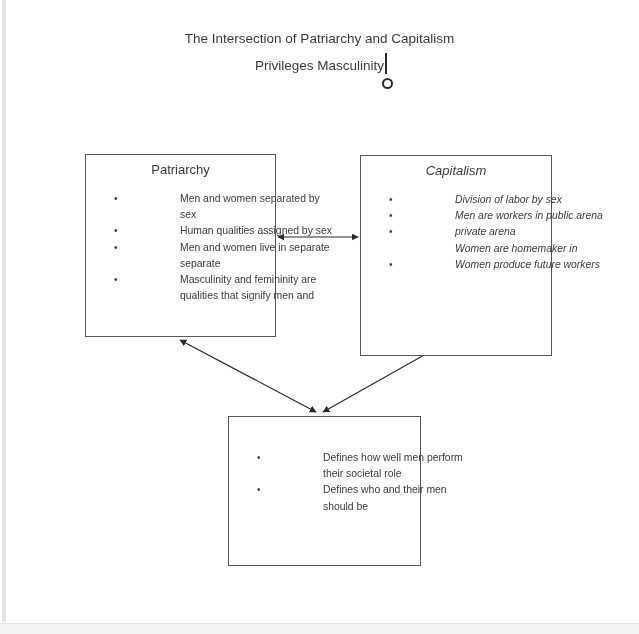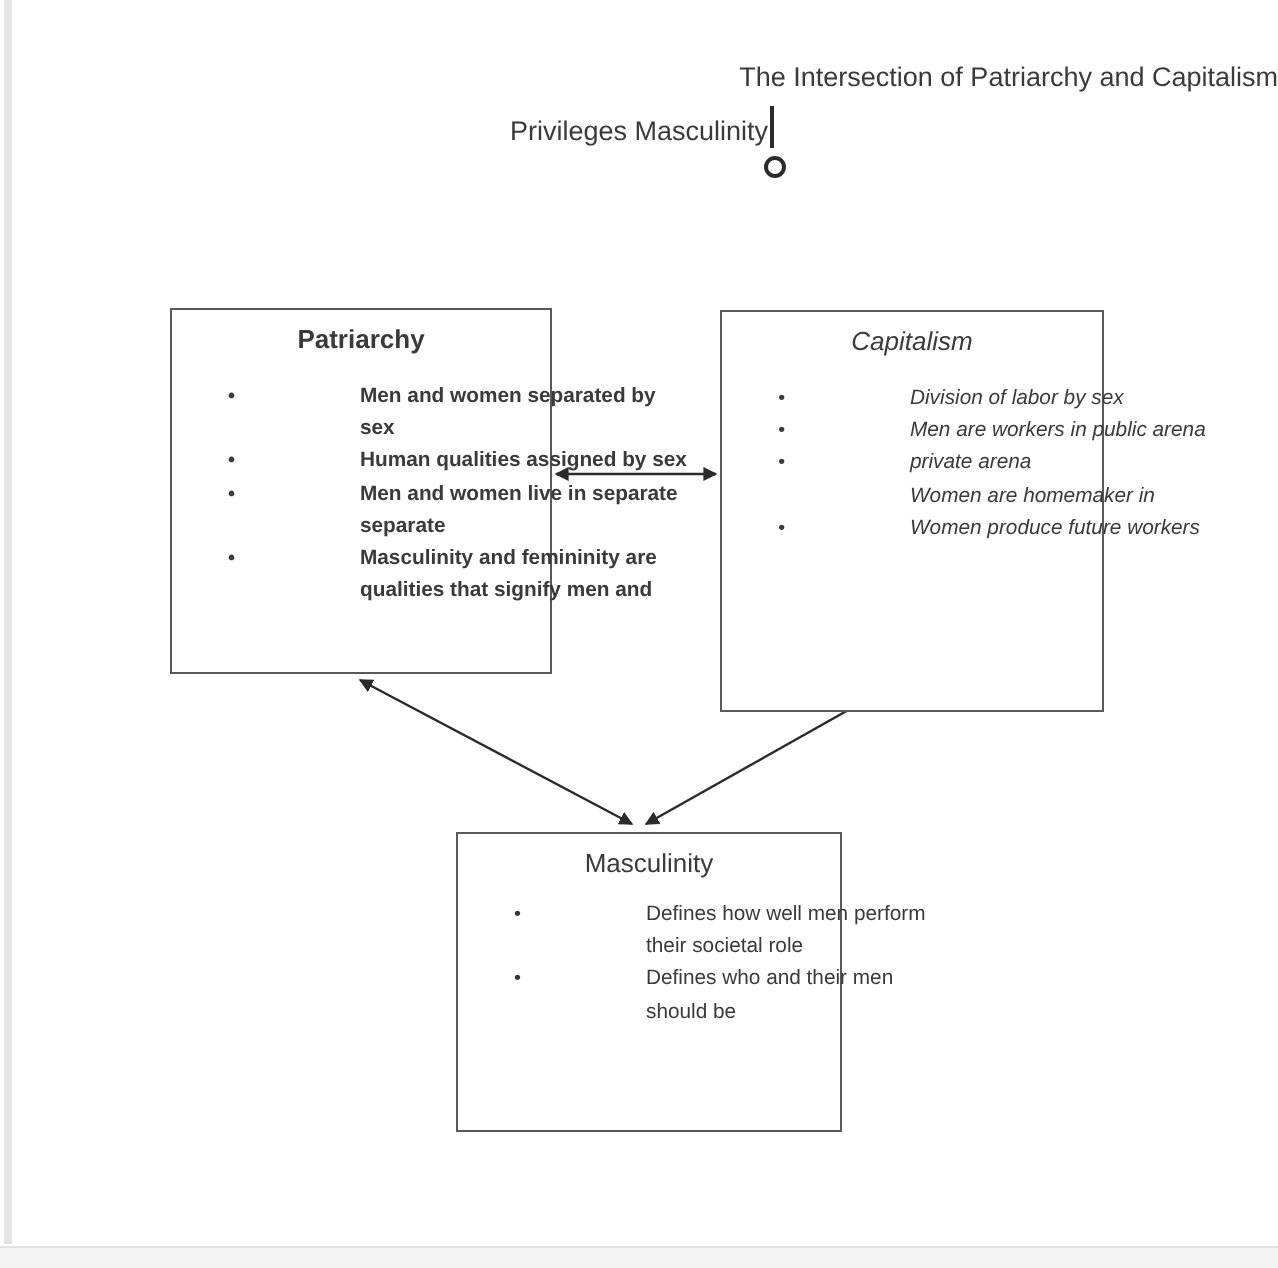--- a/index.html
+++ b/index.html
@@ -12,27 +12,27 @@
   html,body{margin:0;padding:0;background:#fff;}
   #canvas{
     position:relative;width:639px;height:634px;background:#ffffff;
     font-family:"Liberation Sans","DejaVu Sans",sans-serif;
     color:var(--ink);overflow:hidden;
   }
   .page-left-edge{position:absolute;left:2px;top:0;width:4px;height:622px;background:var(--edge);}
   .page-bottom-gap{position:absolute;left:0;bottom:0;width:639px;height:10px;background:var(--strip);border-top:1px solid #e2e2e2;}
 
   .doc-title{position:absolute;left:0;width:639px;text-align:center;font-size:13.5px;line-height:17px;color:var(--ink);}
-  #title1{top:30px;text-align:right;}
+  #title1{top:30px;}
   #title2{top:57px;}
   .text-caret{position:absolute;left:385px;top:53px;width:1.5px;height:21px;background:var(--arrow);}
   .caret-handle{position:absolute;left:382px;top:78px;width:11px;height:11px;border:2px solid var(--arrow);border-radius:50%;background:#fff;box-sizing:border-box;}
 
   .node{position:absolute;border:1px solid var(--border);background:#fff;box-sizing:border-box;}
-  #box-patriarchy{left:85px;top:154px;width:191px;height:183px;font-weight:bold;}
+  #box-patriarchy{left:85px;top:154px;width:191px;height:183px;}
   #box-capitalism{left:360px;top:155px;width:192px;height:201px;font-style:italic;}
   #box-masculinity{left:228px;top:416px;width:193px;height:150px;}
   .node-title{text-align:center;padding-top:7px;font-size:13px;line-height:16px;color:var(--ink);}
   .bullets{position:absolute;left:28px;top:36px;right:4px;}
   #box-masculinity .bullets{top:33px;}
   .bullet{display:flex;align-items:flex-start;}
   .dot{width:18px;flex:0 0 18px;font-size:10px;line-height:16.2px;color:var(--ink);}
   .bl{flex:1;}
   .bl .line{font-size:10.4px;line-height:16.2px;white-space:nowrap;color:var(--ink);margin-left:48px;}
 
@@ -128,21 +128,20 @@
         <div class="bullet">
           <span class="dot">•</span>
           <div class="bl">
             <div class="line">Women produce future workers</div>
           </div>
         </div>
       </div>
   </div>
 
   <div id="box-masculinity" class="node">
-    <div class="node-title">Masculinity</div>
     <div class="bullets">
         <div class="bullet">
           <span class="dot">•</span>
           <div class="bl">
             <div class="line">Defines how well men perform</div>
             <div class="line">their societal role</div>
           </div>
         </div>
         <div class="bullet">
           <span class="dot">•</span>

